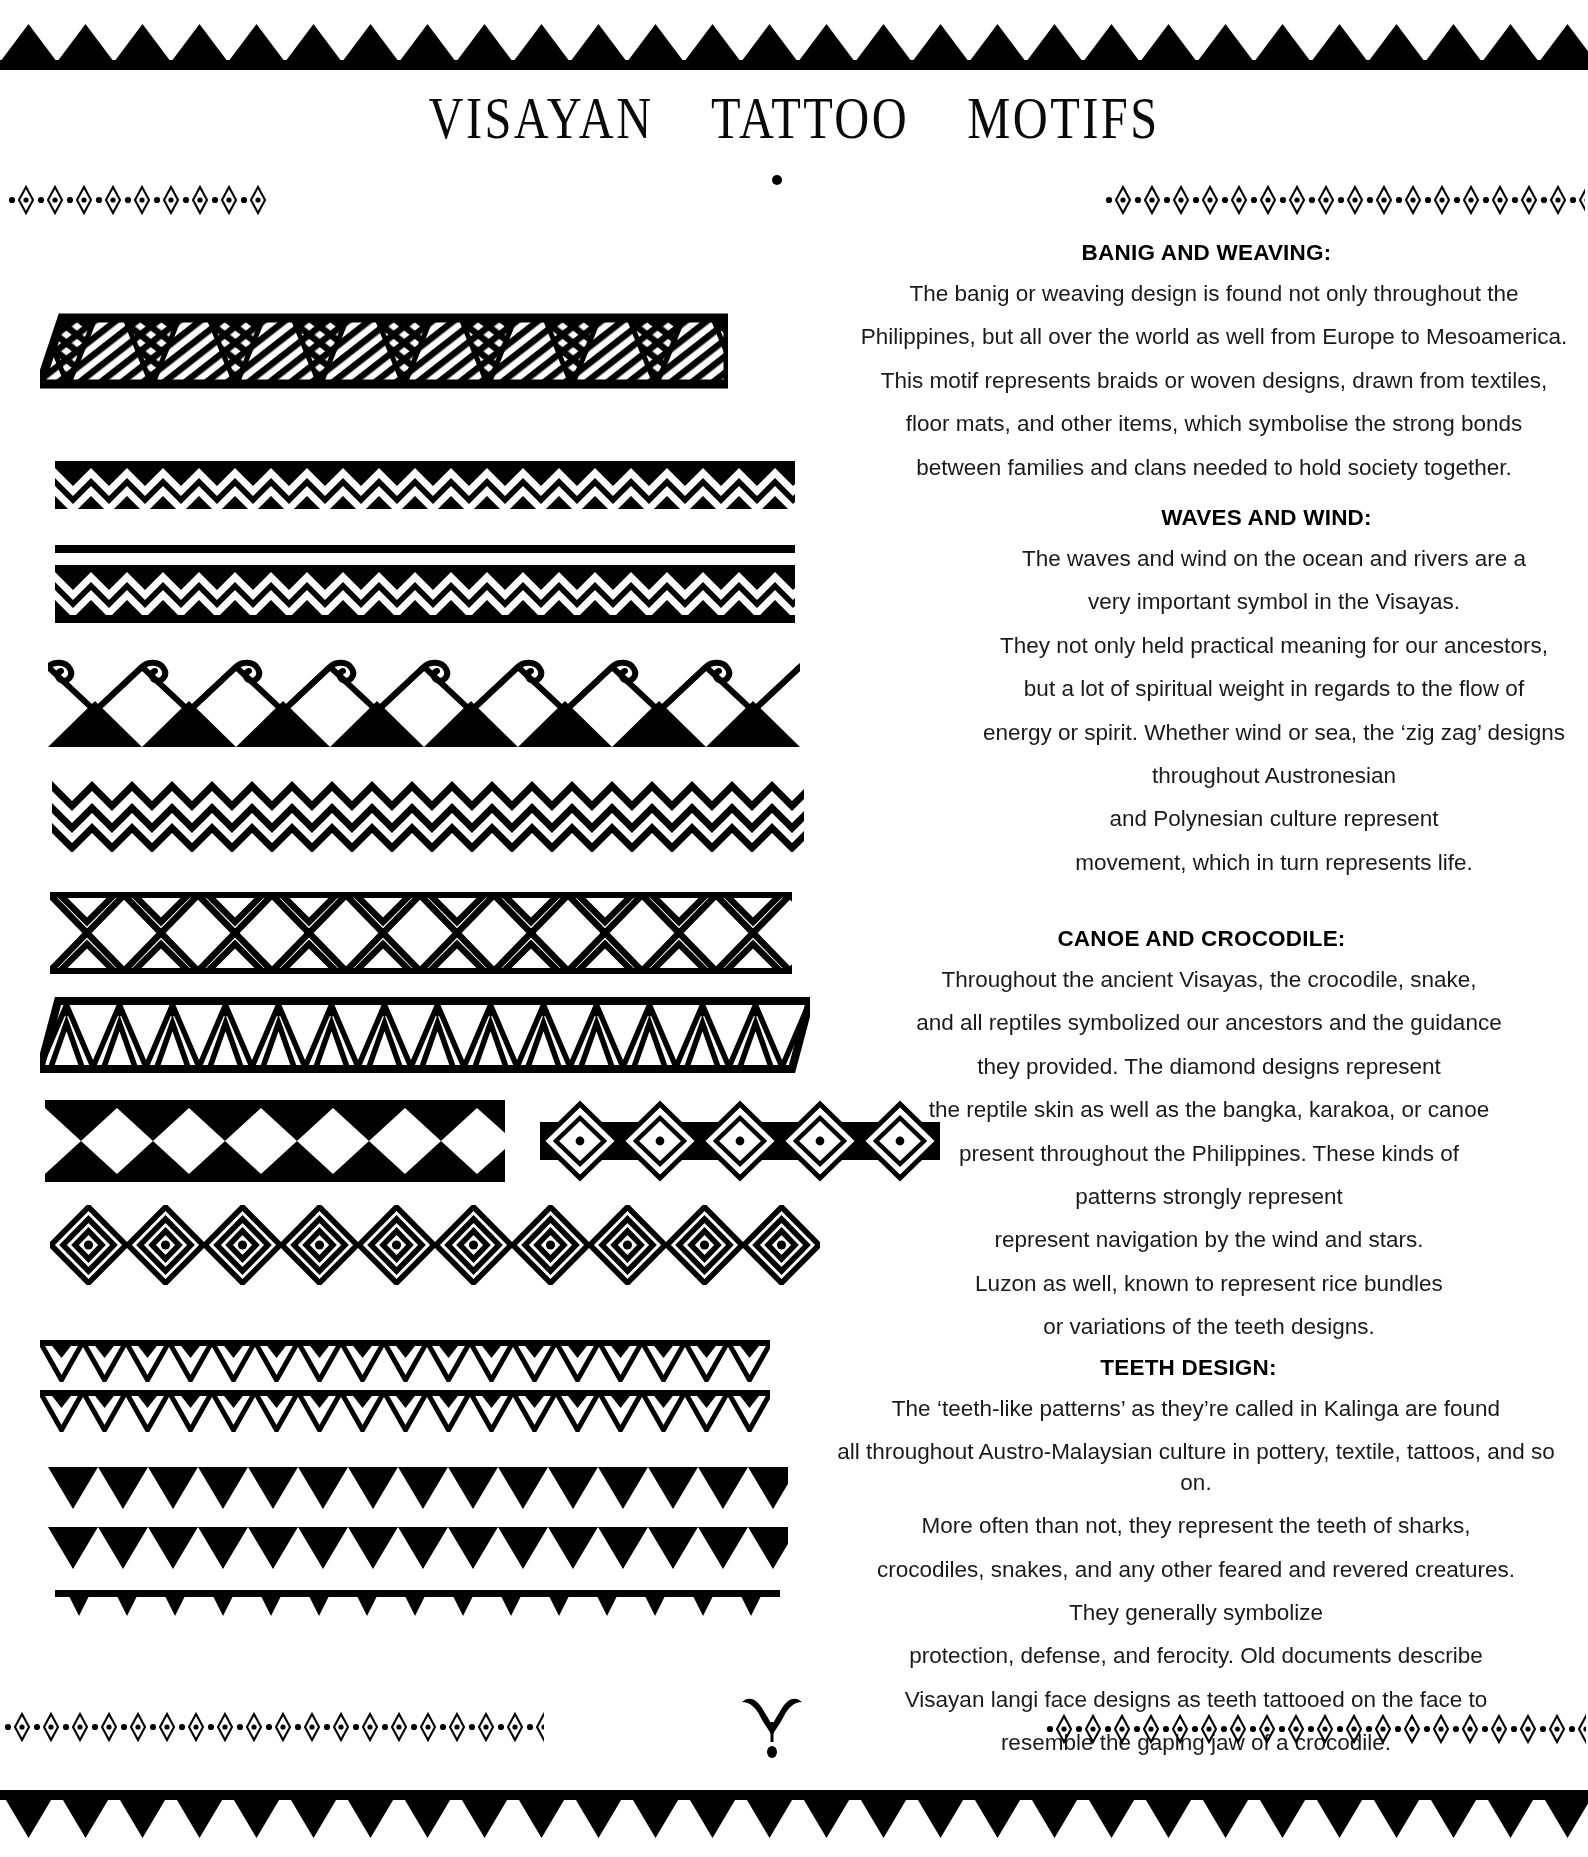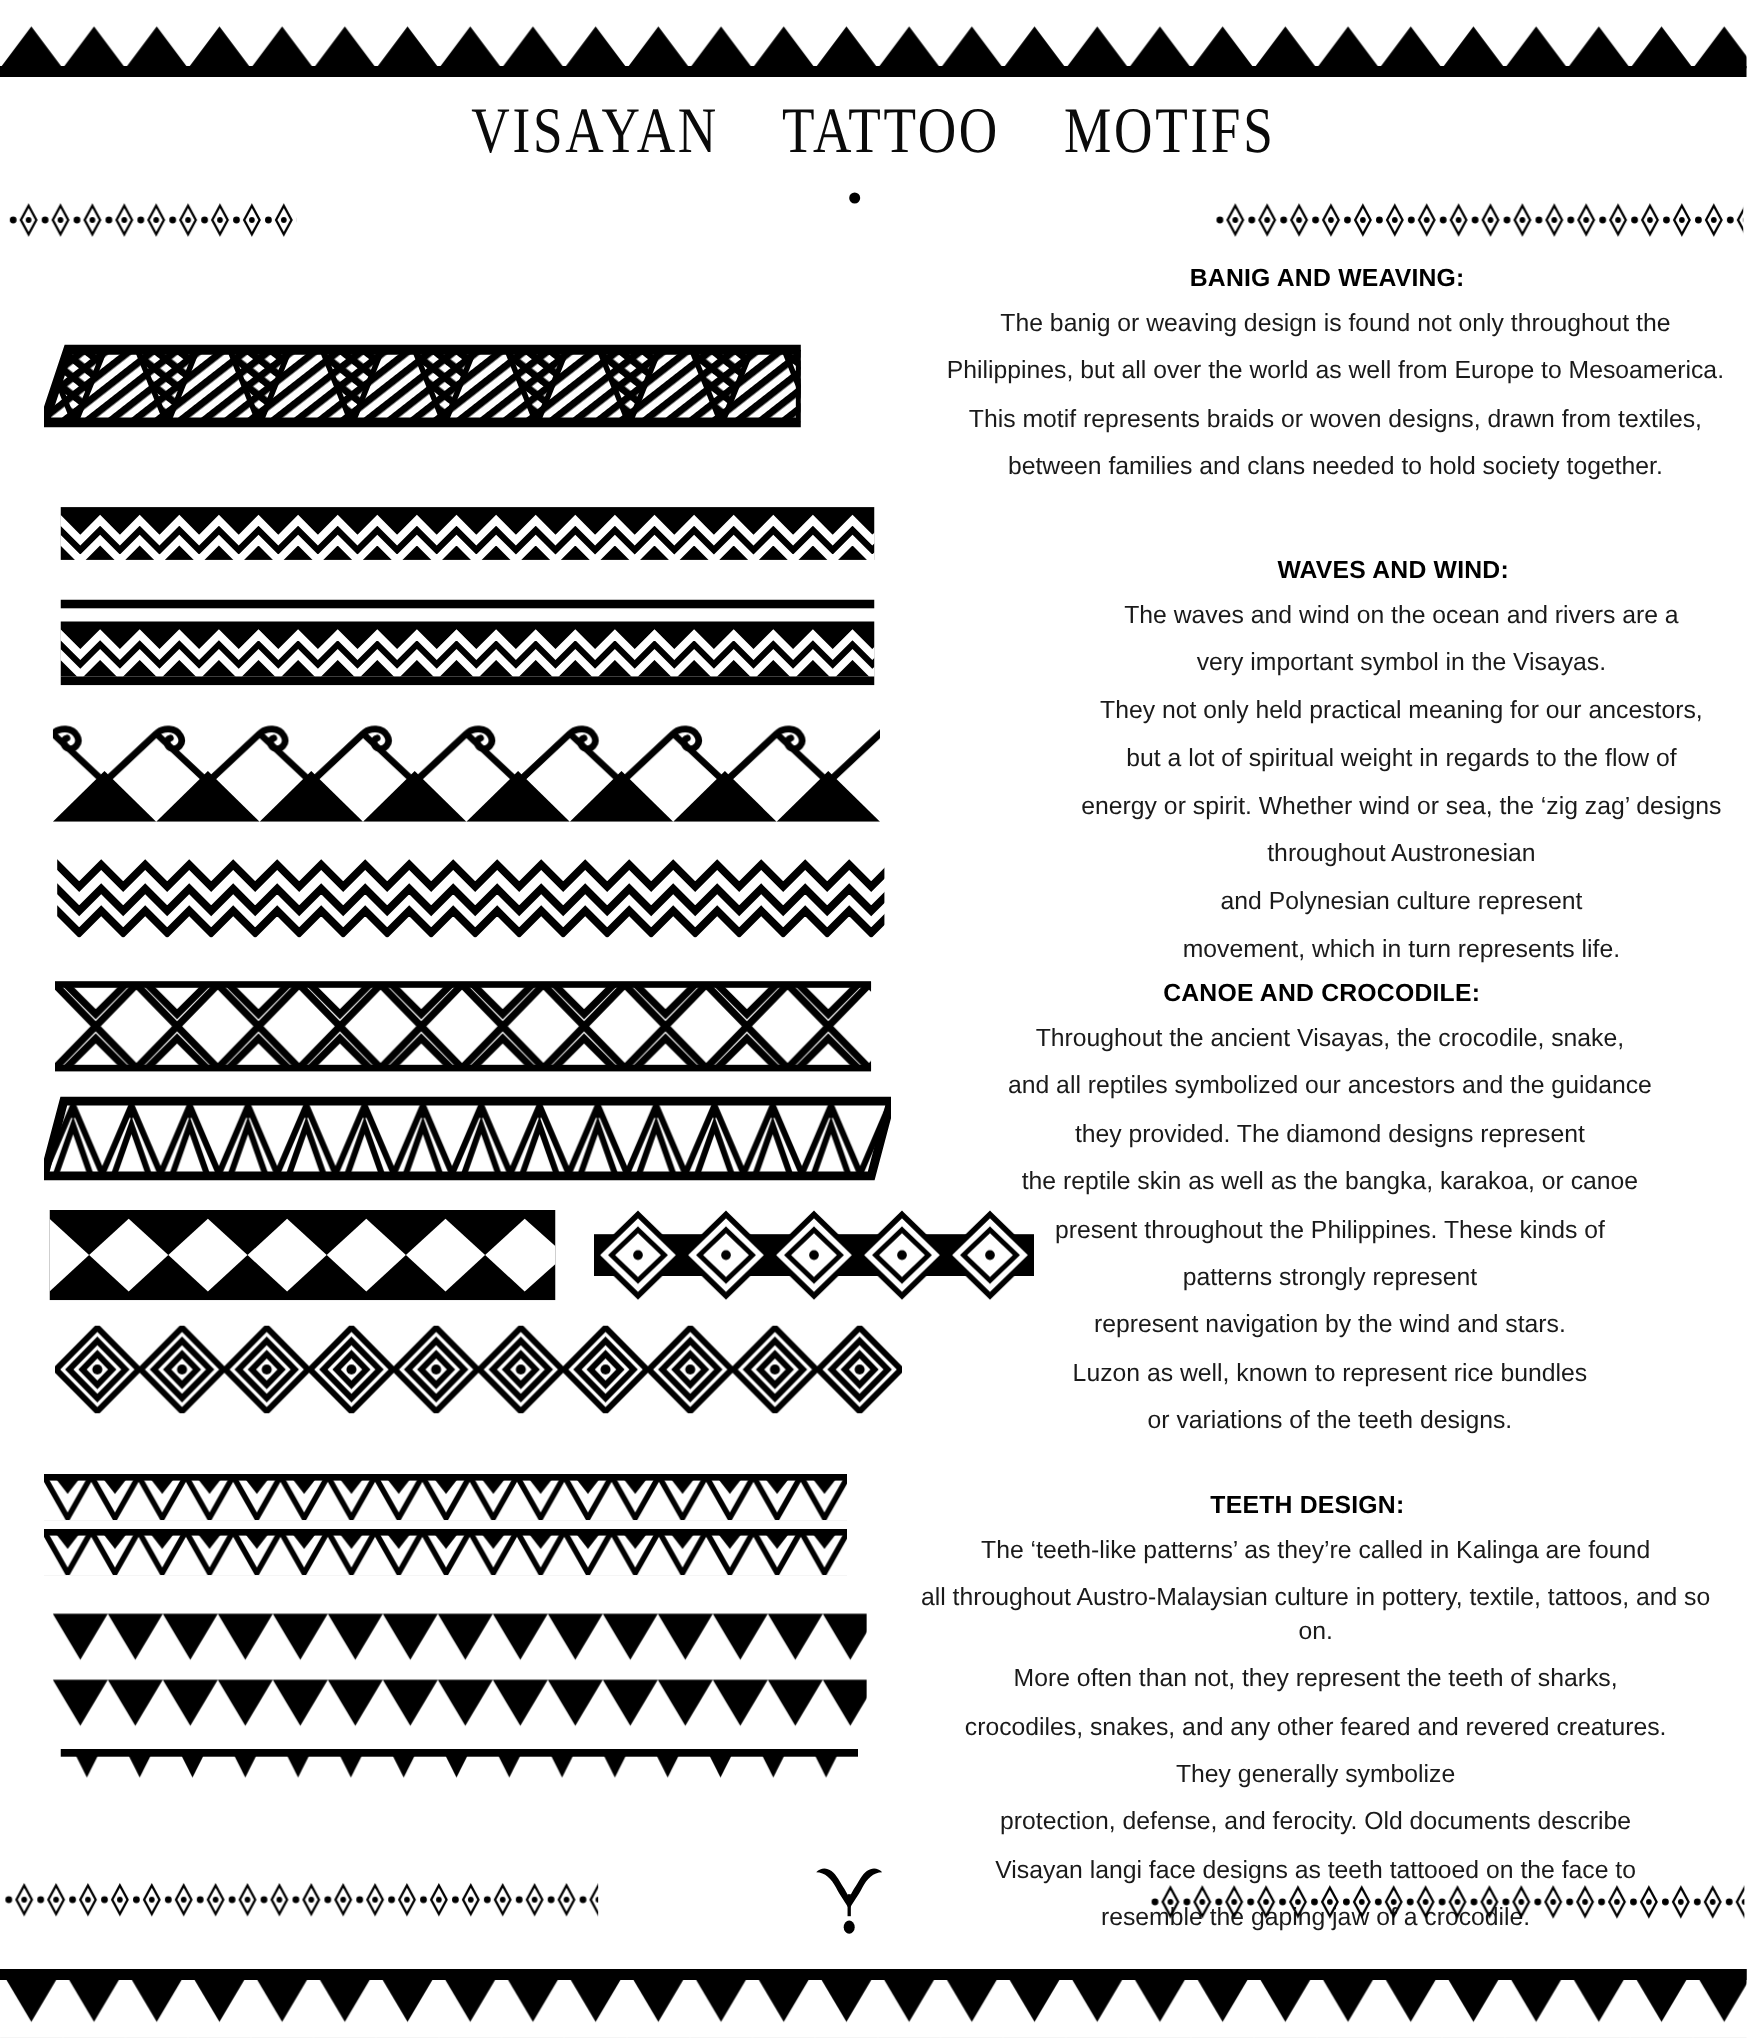--- a/index.html
+++ b/index.html
@@ -54,21 +54,21 @@
 
   
   .txt{position:absolute;text-align:center;color:#1a1a1a;}
   .txt h3{
     margin:0 15px 3px 0;font-size:22.5px;font-weight:700;letter-spacing:.2px;
     color:#000;
   }
   .txt p{margin:13px;font-size:22.5px;line-height:1.35;font-weight:400;text-align:center;}
   .t-banig  {left:840px;  top:240px;  width:748px;}
   .t-waves  {left:960px;  top:505px;  width:628px;}
-  .t-canoe  {left:830px;  top:890px;  width:758px;}
+  .t-canoe  {left:830px;  top:926px;  width:758px;}
   .t-teeth  {left:812px;  top:1355px; width:768px;}
 </style>
 </head>
 <body>
 
 <div class="page">
 
   <svg class="border-top" viewBox="0 0 1588 48" preserveAspectRatio="none">
     <defs>
       <pattern id="pTopTri" x="0" y="0" width="57" height="48" patternUnits="userSpaceOnUse">
@@ -302,20 +302,21 @@
       </pattern>
     </defs>
     <rect x="0" y="0" width="725" height="42" fill="url(#pVeeSmall)"></rect>
   </svg>
 
   <div class="txt t-banig">
     <h3>BANIG AND WEAVING:</h3>
     <p>The banig or weaving design is found not only throughout the</p>
     <p>Philippines, but all over the world as well from Europe to Mesoamerica.</p>
     <p>This motif represents braids or woven designs, drawn from textiles,</p>
+    <p>floor mats, and other items, which symbolise the strong bonds</p>
     <p>between families and clans needed to hold society together.</p>
   </div>
 
   <div class="txt t-waves">
     <h3>WAVES AND WIND:</h3>
     <p>The waves and wind on the ocean and rivers are a</p>
     <p>very important symbol in the Visayas.</p>
     <p>They not only held practical meaning for our ancestors,</p>
     <p>but a lot of spiritual weight in regards to the flow of</p>
     <p>energy or spirit. Whether wind or sea, the ‘zig zag’ designs</p>

